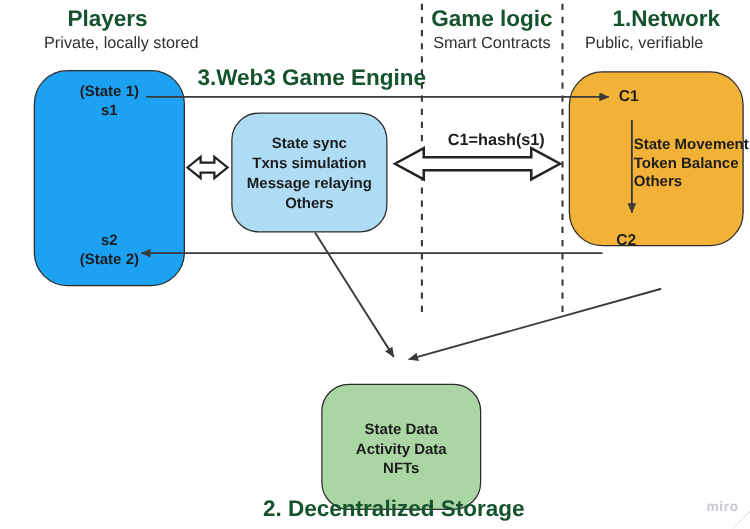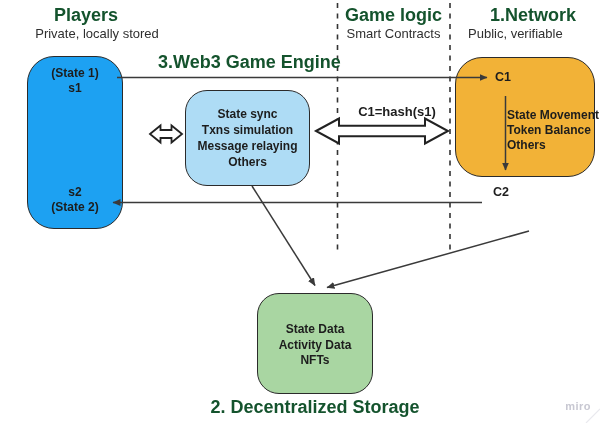--- a/index.html
+++ b/index.html
@@ -38,21 +38,21 @@
     z-index: 6;
   }
   .center { text-align: center; }
   .shape {
     position: absolute;
     border: 1.6px solid #2b2b2b;
     z-index: 2;
   }
   .players-box {
     left: 27px; top: 56px;
-    width: 96px; height: 173px;
+    width: 121px; height: 173px;
     border-radius: 27px;
   }
   .box-grp {
     position: absolute;
     width: 100%;
     text-align: center;
     font-size: 12px;
     font-weight: bold;
     line-height: 15px;
   }
@@ -67,40 +67,40 @@
   }
   .engine-box .bline, .storage-box .bline {
     font-size: 12px;
     font-weight: bold;
     line-height: 16px;
     text-align: center;
     white-space: nowrap;
   }
   .network-box {
     left: 455px; top: 57px;
-    width: 140px; height: 120px;
+    width: 140px; height: 140px;
     border-radius: 27px;
   }
   .net-label {
     position: absolute;
     font-size: 12.5px;
     font-weight: bold;
     white-space: nowrap;
   }
   .flow-lines {
     position: absolute;
     left: 51px; top: 50px;
     font-size: 12px;
     font-weight: bold;
     line-height: 15px;
     white-space: nowrap;
   }
   .storage-box {
-    left: 257px; top: 293px;
-    width: 116px; height: 101px;
+    left: 257px; top: 307px;
+    width: 128px; height: 101px;
     border-radius: 22px;
     display: flex;
     flex-direction: column;
     align-items: center;
     justify-content: center;
     padding-top: 4px;
   }
   .storage-box .bline { line-height: 15.5px; }
   .hash-label {
     position: absolute;

